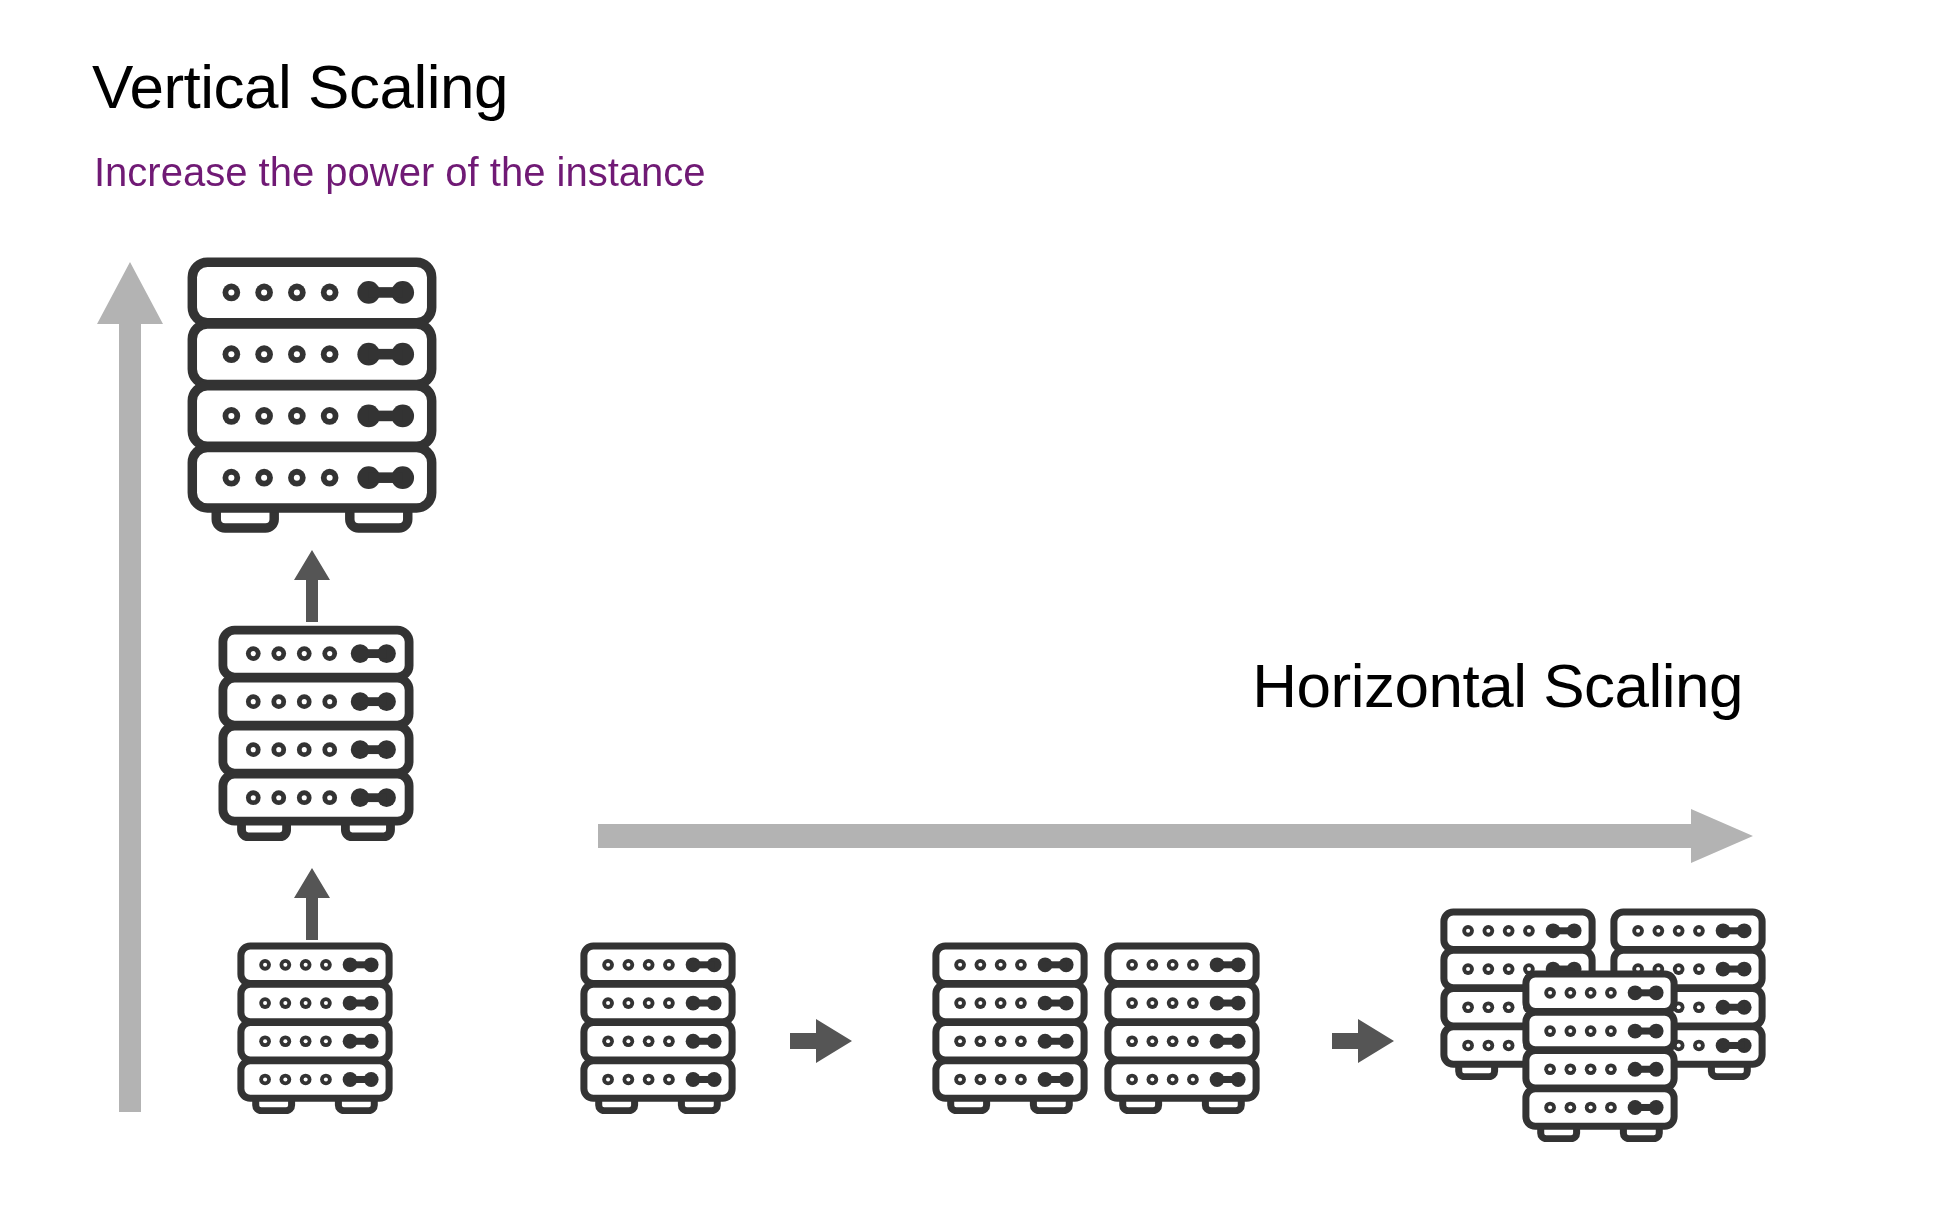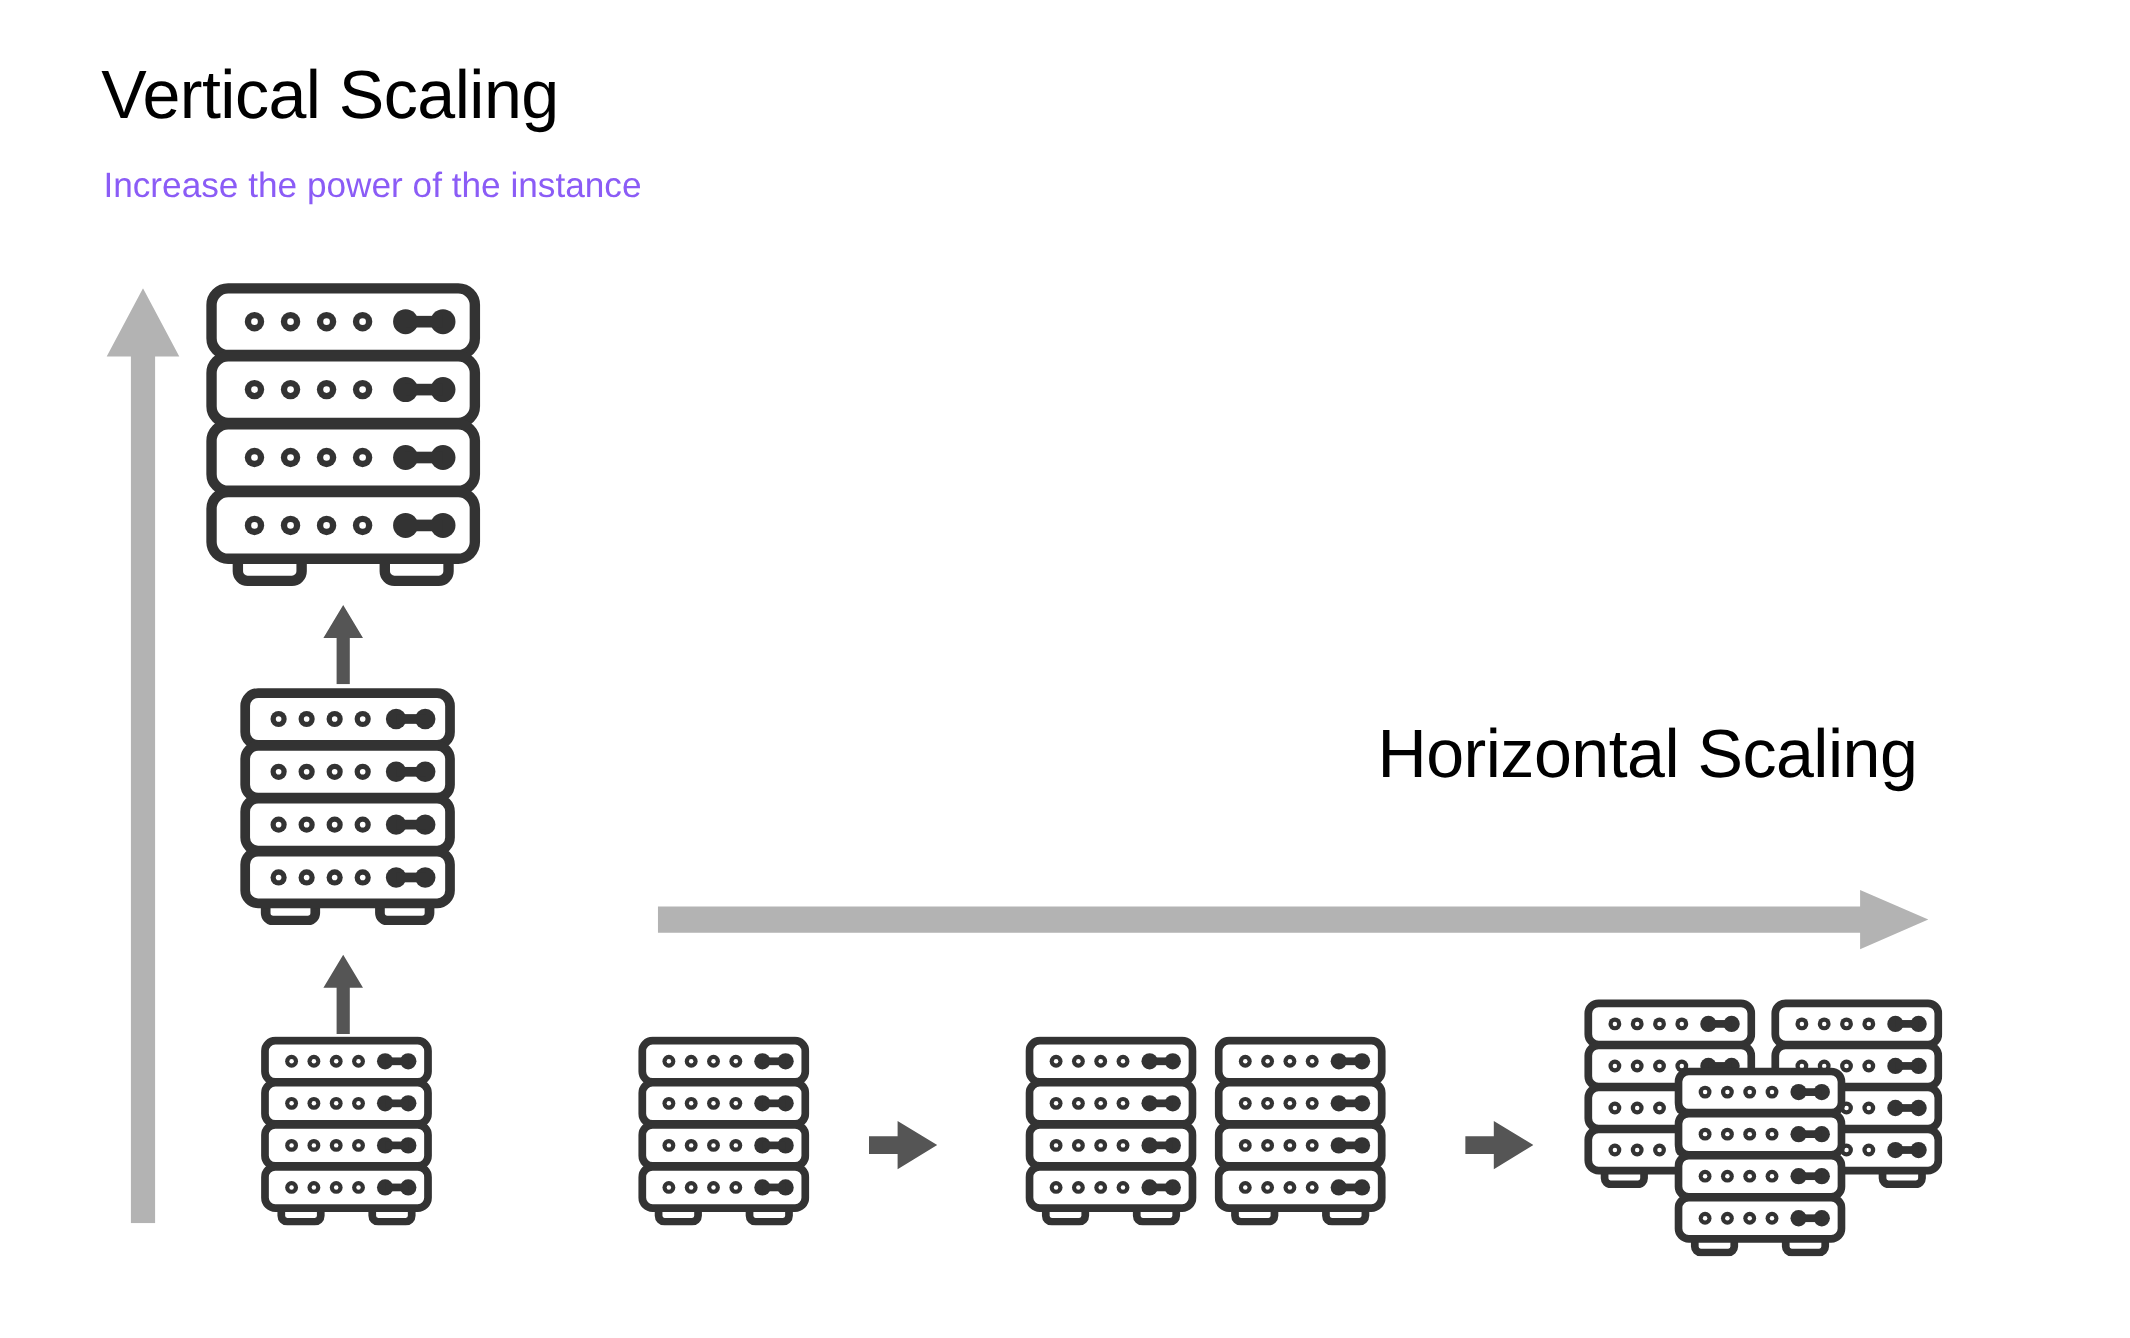--- a/index.html
+++ b/index.html
@@ -13,21 +13,21 @@
   .stage{position:absolute;left:0;top:0;width:1936px;height:1036px;}
 
   
   .vtitle{
     position:absolute;left:92px;top:56px;
     font-size:62px;line-height:1.0;color:#000;
     letter-spacing:-0.5px;white-space:nowrap;
   }
   .vsub{
     position:absolute;left:94px;top:152px;
-    font-size:32px;line-height:1.0;color:#8b5cf6;
+    font-size:40px;line-height:1.0;color:#701a75;
     white-space:nowrap;
   }
   .htitle{
     position:absolute;right:193px;top:655px;
     font-size:62px;line-height:1.0;color:#000;
     letter-spacing:-0.5px;white-space:nowrap;text-align:left;
   }
   .hsub{
     position:absolute;right:193px;top:748px;
     font-size:40px;line-height:1.0;color:#111;

